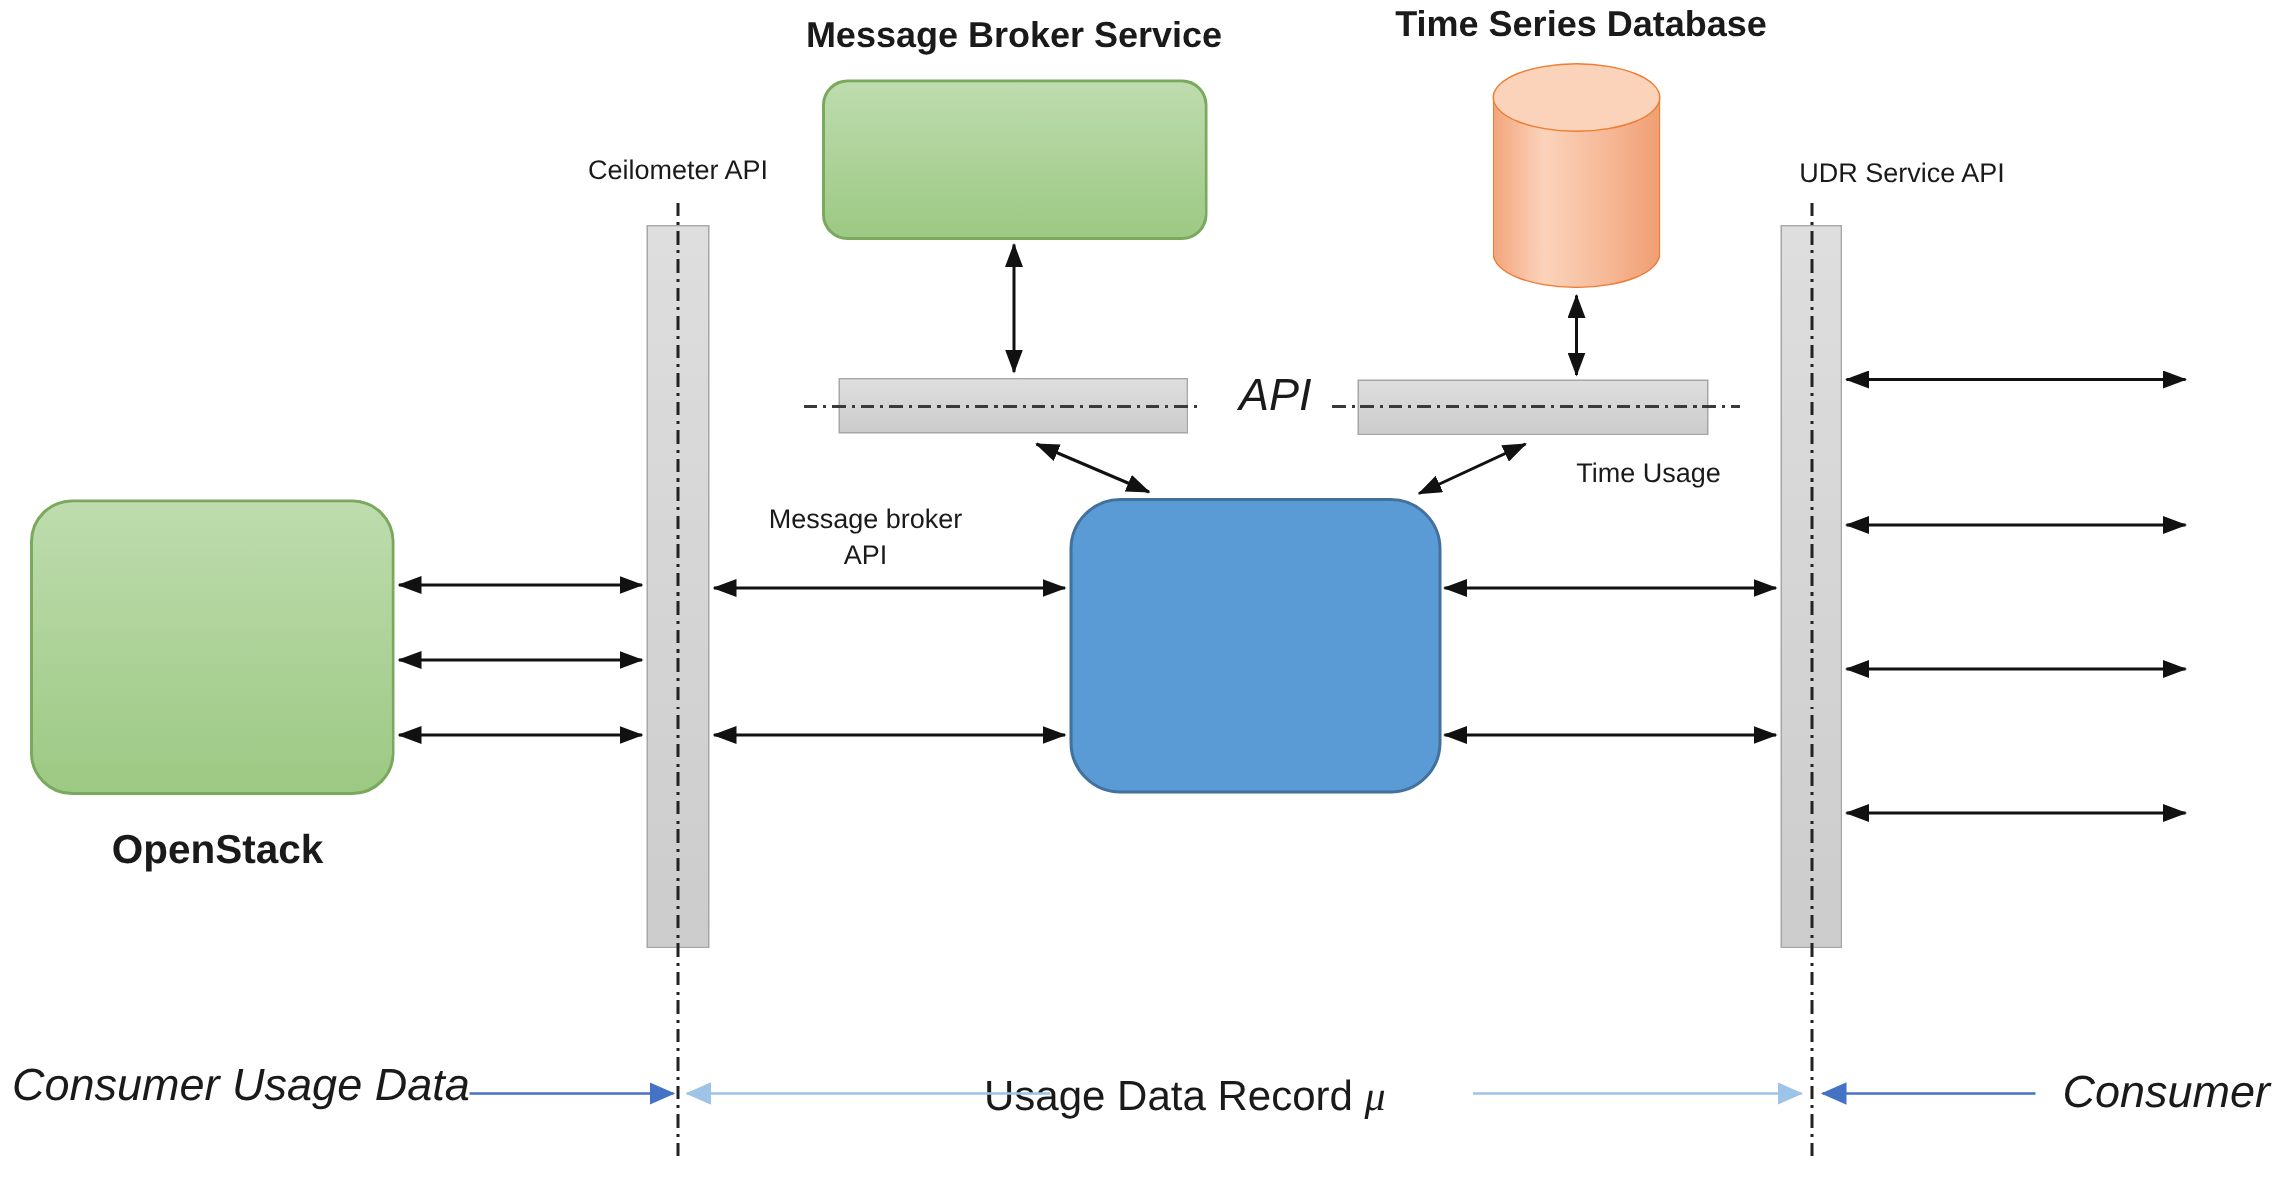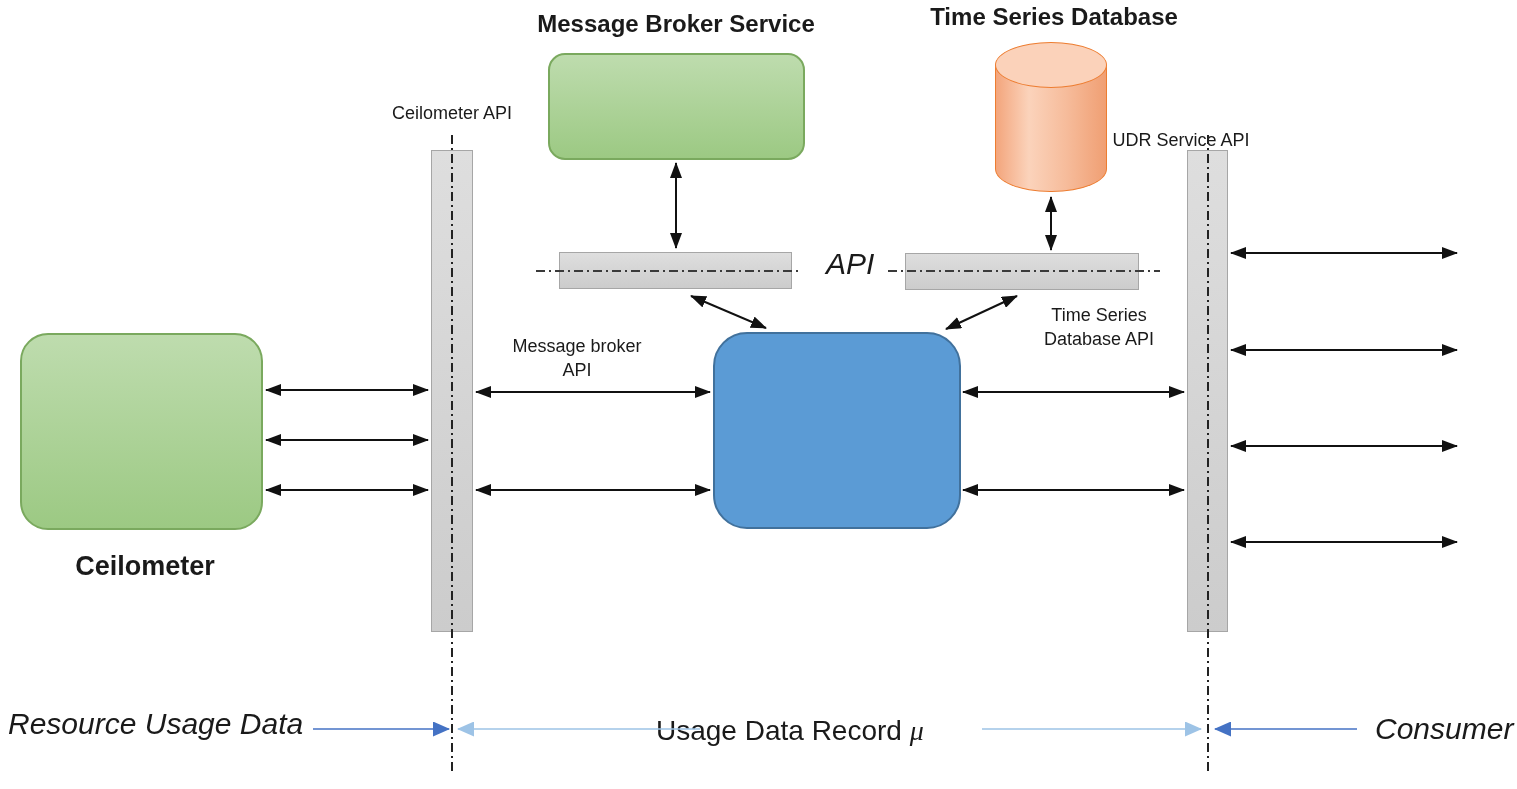--- a/index.html
+++ b/index.html
@@ -57,53 +57,52 @@
 </head>
 <body>
 
 <div class="canvas">
 
   <div class="lbl title" style="left:441px; top:10px; width:470px;">Message Broker Service</div>
   <div class="lbl title" style="left:819px; top:3px; width:470px;">Time Series Database</div>
 
   <div class="box-green" style="left:548px; top:53px; width:253px; height:103px; border-radius:17px;"></div>
   <div class="box-green" style="left:20px; top:333px; width:239px; height:193px; border-radius:28px;"></div>
-  <div class="lbl title" style="left:45px; top:551px; width:200px; font-size:27px;">Ceilometer</div>
+  <div class="lbl title" style="left:45px; top:551px; width:200px; font-size:27px;">OpenStack</div>
 
   <div class="cyl" style="left:995px; top:42px; width:113px; height:152px;">
     <div class="cyl-body"></div>
     <div class="cyl-top"></div>
   </div>
 
   <div class="bar" style="left:431px; top:150px; width:40px; height:480px;"></div>
   <div class="bar" style="left:1187px; top:150px; width:39px; height:480px;"></div>
   <div class="lbl small-lbl" style="left:352px; top:101px; width:200px;">Ceilometer API</div>
-  <div class="lbl small-lbl" style="left:1081px; top:103px; width:200px;margin-top:25px;">UDR Service API</div>
+  <div class="lbl small-lbl" style="left:1168px; top:103px; width:200px;">UDR Service API</div>
 
   <div class="bar" style="left:559px; top:252px; width:231px; height:35px;"></div>
   <div class="bar" style="left:905px; top:253px; width:232px; height:35px;"></div>
 
   <div class="vline" style="left:451px; top:135px; height:637px;"></div>
   <div class="vline" style="left:1207px; top:135px; height:637px;"></div>
   <div class="hline" style="left:536px; top:270px; width:266px;"></div>
   <div class="hline" style="left:888px; top:270px; width:272px;"></div>
   <div class="lbl italic-lbl" style="left:826px; top:247px;">API</div>
 
   <div class="lbl small-lbl" style="left:477px; top:303px; width:200px;margin-top:31px;">
     <div>Message broker</div>
     <div>API</div>
   </div>
   <div class="lbl small-lbl" style="left:999px; top:303px; width:200px;">
-    <div>Time Series</div>
-    <div>Database API</div>
+    <div>Time Usage</div>
   </div>
 
   <div class="box-blue" style="left:713px; top:332px; width:244px; height:193px;"></div>
 
-  <div class="lbl italic-lbl" style="left:8px; top:707px;">Resource Usage Data</div>
+  <div class="lbl italic-lbl" style="left:8px; top:707px;">Consumer Usage Data</div>
   <div class="lbl" style="left:656px; top:712px; width:400px; text-align:left; font-size:28px; line-height:38px;">
     <div><span>Usage Data Record </span><span class="mu">μ</span></div>
   </div>
   <div class="lbl italic-lbl" style="left:1375px; top:712px;">Consumer</div>
 
   <svg class="overlay" width="1517" height="789" viewBox="0 0 1517 789">
     <defs>
       <marker id="mh" markerUnits="userSpaceOnUse" markerWidth="16" markerHeight="12" refX="15" refY="6" orient="auto-start-reverse">
         <path d="M0,0 L16,6 L0,12 Z" style="fill:#111;"></path>
       </marker>

